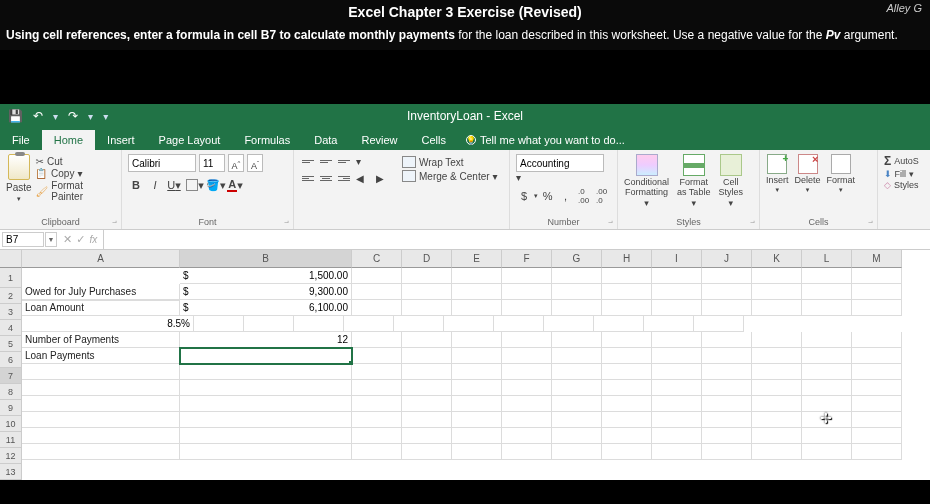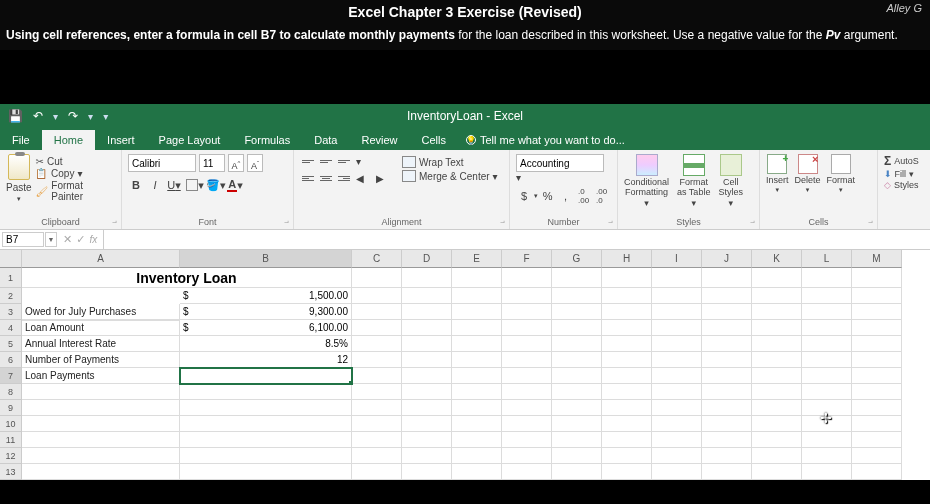--- a/index.html
+++ b/index.html
@@ -237,21 +237,20 @@
           </div>
         </div>
         <div class="wrap-merge">
           <div class="wm-item">
               <div class="wm-icon"></div>
               <span>Wrap Text</span>
             </div>
           <div class="wm-item"><div class="wm-icon"></div><span>Merge &amp; Center</span> ▾</div>
         </div>
       </div>
-      <div class="group-label">Alignment</div>
     </div>
 
     <div class="ribbon-group" style="width:108px;">
       <div style="display:flex;flex-direction:column;">
         <div class="num-top"><input class="num-sel" value="Accounting" style=""> ▾</div>
         <div class="num-bot">
           <div class="fmt-btn">$</div>
             <span style="font-size:7px;align-self:center;">▾</span>
           <div class="fmt-btn">%</div>
           <div class="fmt-btn">,</div>
@@ -349,34 +348,20 @@
           <div class="col-hdr" style="width: 50px;">F</div>
           <div class="col-hdr" style="width: 50px;">G</div>
           <div class="col-hdr" style="width: 50px;">H</div>
           <div class="col-hdr" style="width: 50px;">I</div>
           <div class="col-hdr" style="width: 50px;">J</div>
           <div class="col-hdr" style="width: 50px;">K</div>
           <div class="col-hdr" style="width: 50px;">L</div>
           <div class="col-hdr" style="width: 50px;">M</div>
         </div>
       <div class="grid-rows" id="grid-rows">
-          <div class="grid-row" style="height: 20px;">
-            <div class="cell title-cell" style="width: 330px; border-bottom: 1px solid rgb(220, 220, 220);">Inventory Loan</div>
-            <div class="cell" style="width: 50px; height: 20px;"></div>
-            <div class="cell" style="width: 50px; height: 20px;"></div>
-            <div class="cell" style="width: 50px; height: 20px;"></div>
-            <div class="cell" style="width: 50px; height: 20px;"></div>
-            <div class="cell" style="width: 50px; height: 20px;"></div>
-            <div class="cell" style="width: 50px; height: 20px;"></div>
-            <div class="cell" style="width: 50px; height: 20px;"></div>
-            <div class="cell" style="width: 50px; height: 20px;"></div>
-            <div class="cell" style="width: 50px; height: 20px;"></div>
-            <div class="cell" style="width: 50px; height: 20px;"></div>
-            <div class="cell" style="width: 50px; height: 20px;"></div>
-          </div>
           <div class="grid-row">
             <div class="cell lab" style="width: 158px; margin-top: 32px;">Available Cash</div>
             <div class="cell" style="width: 172px; justify-content: space-between;">
               <span>$</span>
               <span>1,500.00</span>
             </div>
             <div class="cell" style="width: 50px;"></div>
             <div class="cell" style="width: 50px;"></div>
             <div class="cell" style="width: 50px;"></div>
             <div class="cell" style="width: 50px;"></div>
@@ -418,21 +403,20 @@
             <div class="cell" style="width: 50px;"></div>
             <div class="cell" style="width: 50px;"></div>
             <div class="cell" style="width: 50px;"></div>
             <div class="cell" style="width: 50px;"></div>
             <div class="cell" style="width: 50px;"></div>
             <div class="cell" style="width: 50px;"></div>
             <div class="cell" style="width: 50px;"></div>
             <div class="cell" style="width: 50px;"></div>
           </div>
           <div class="grid-row">
-            <div class="cell lab" style="width: 158px;">Annual Interest Rate</div>
             <div class="cell" style="width: 172px; justify-content: space-between;">
               <span></span>
               <span>8.5%</span>
             </div>
             <div class="cell" style="width: 50px;"></div>
             <div class="cell" style="width: 50px;"></div>
             <div class="cell" style="width: 50px;"></div>
             <div class="cell" style="width: 50px;"></div>
             <div class="cell" style="width: 50px;"></div>
             <div class="cell" style="width: 50px;"></div>

